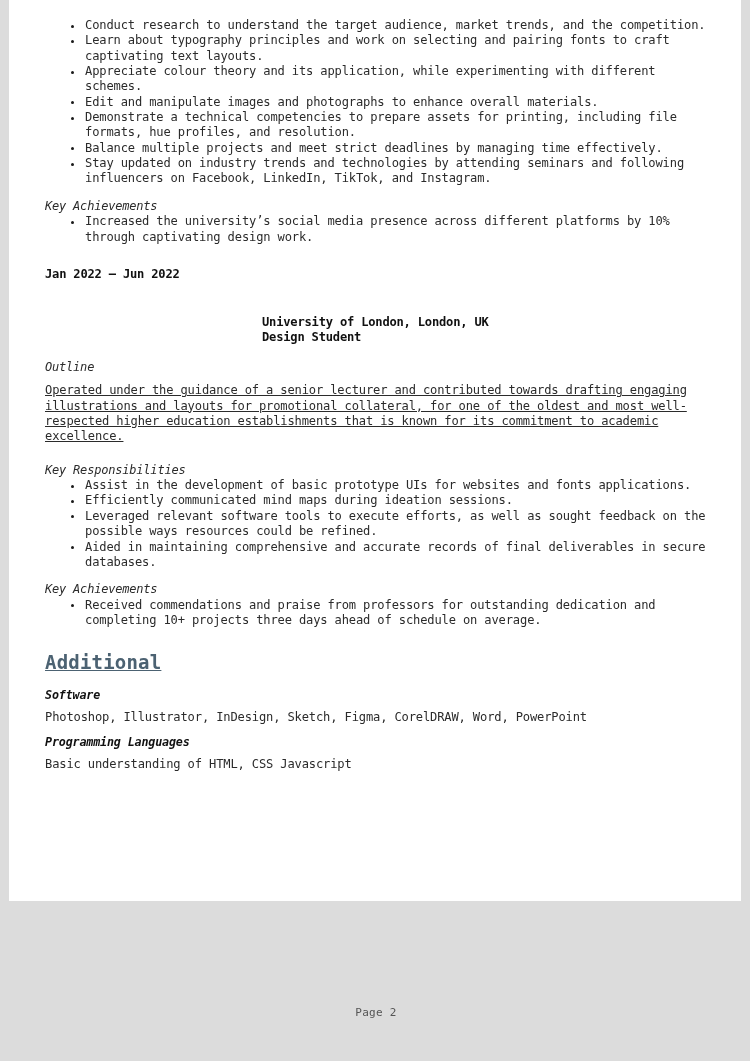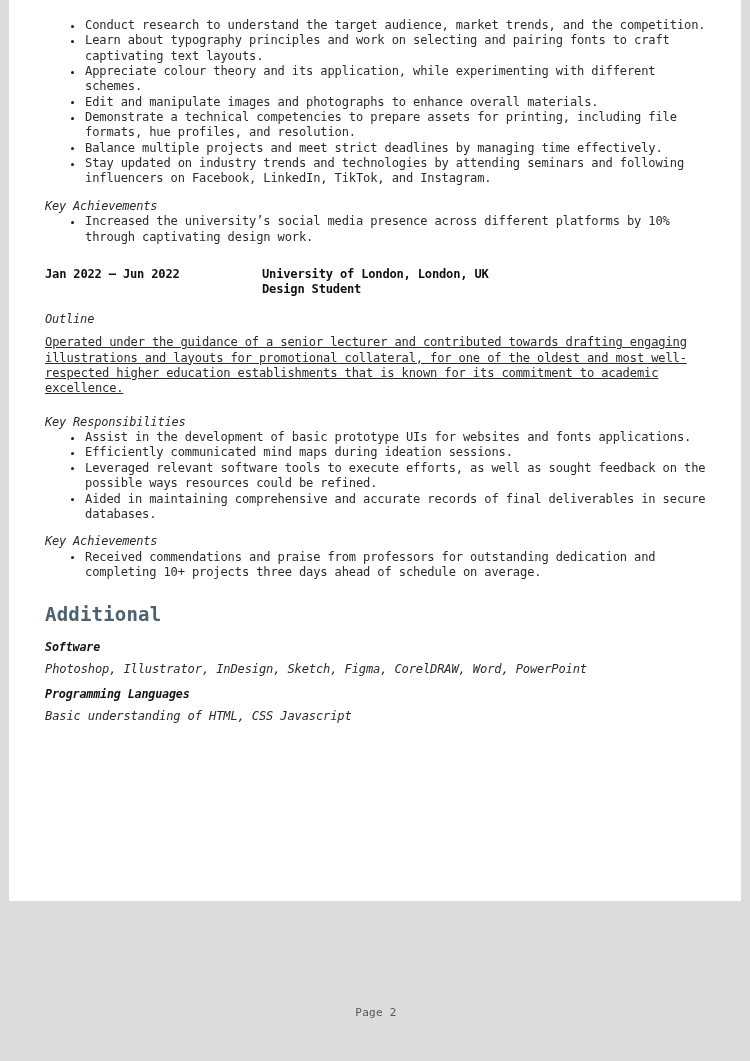--- a/index.html
+++ b/index.html
@@ -82,52 +82,53 @@
     color: #111111;
     letter-spacing: -0.2px;
     justify-content: space-between;
   }
   .entry-head .dates {
     width: 217px;
     flex: 0 0 217px;
   }
   .entry-head .org {
     flex: 1;
+    margin-top: 48px;
   }
   .entry-head .org .role {
     display: block;
   }
 
   
   .section-heading {
     font-size: 19px;
     line-height: 24px;
     font-weight: bold;
     color: #4c6272;
     letter-spacing: 0.2px;
     margin: 0;
+    text-decoration: underline;
   }
 
   
   .skill-label {
     font-size: 11.7px;
     line-height: 15.4px;
     font-weight: bold;
     color: #111111;
     letter-spacing: -0.15px;
     margin: 0;
     font-style: italic;
   }
   .skill-value {
     font-size: 12.1px;
     line-height: 15.4px;
     color: #2b2b2b;
     letter-spacing: -0.15px;
     margin: 0;
-    font-style: italic;
   }
 
   
   .sp-6  { height: 6px; }
   .sp-8  { height: 8px; }
   .sp-10 { height: 10px; }
   .sp-12 { height: 12px; }
   .sp-14 { height: 14px; }
   .sp-18 { height: 18px; }
   .sp-22 { height: 22px; }

